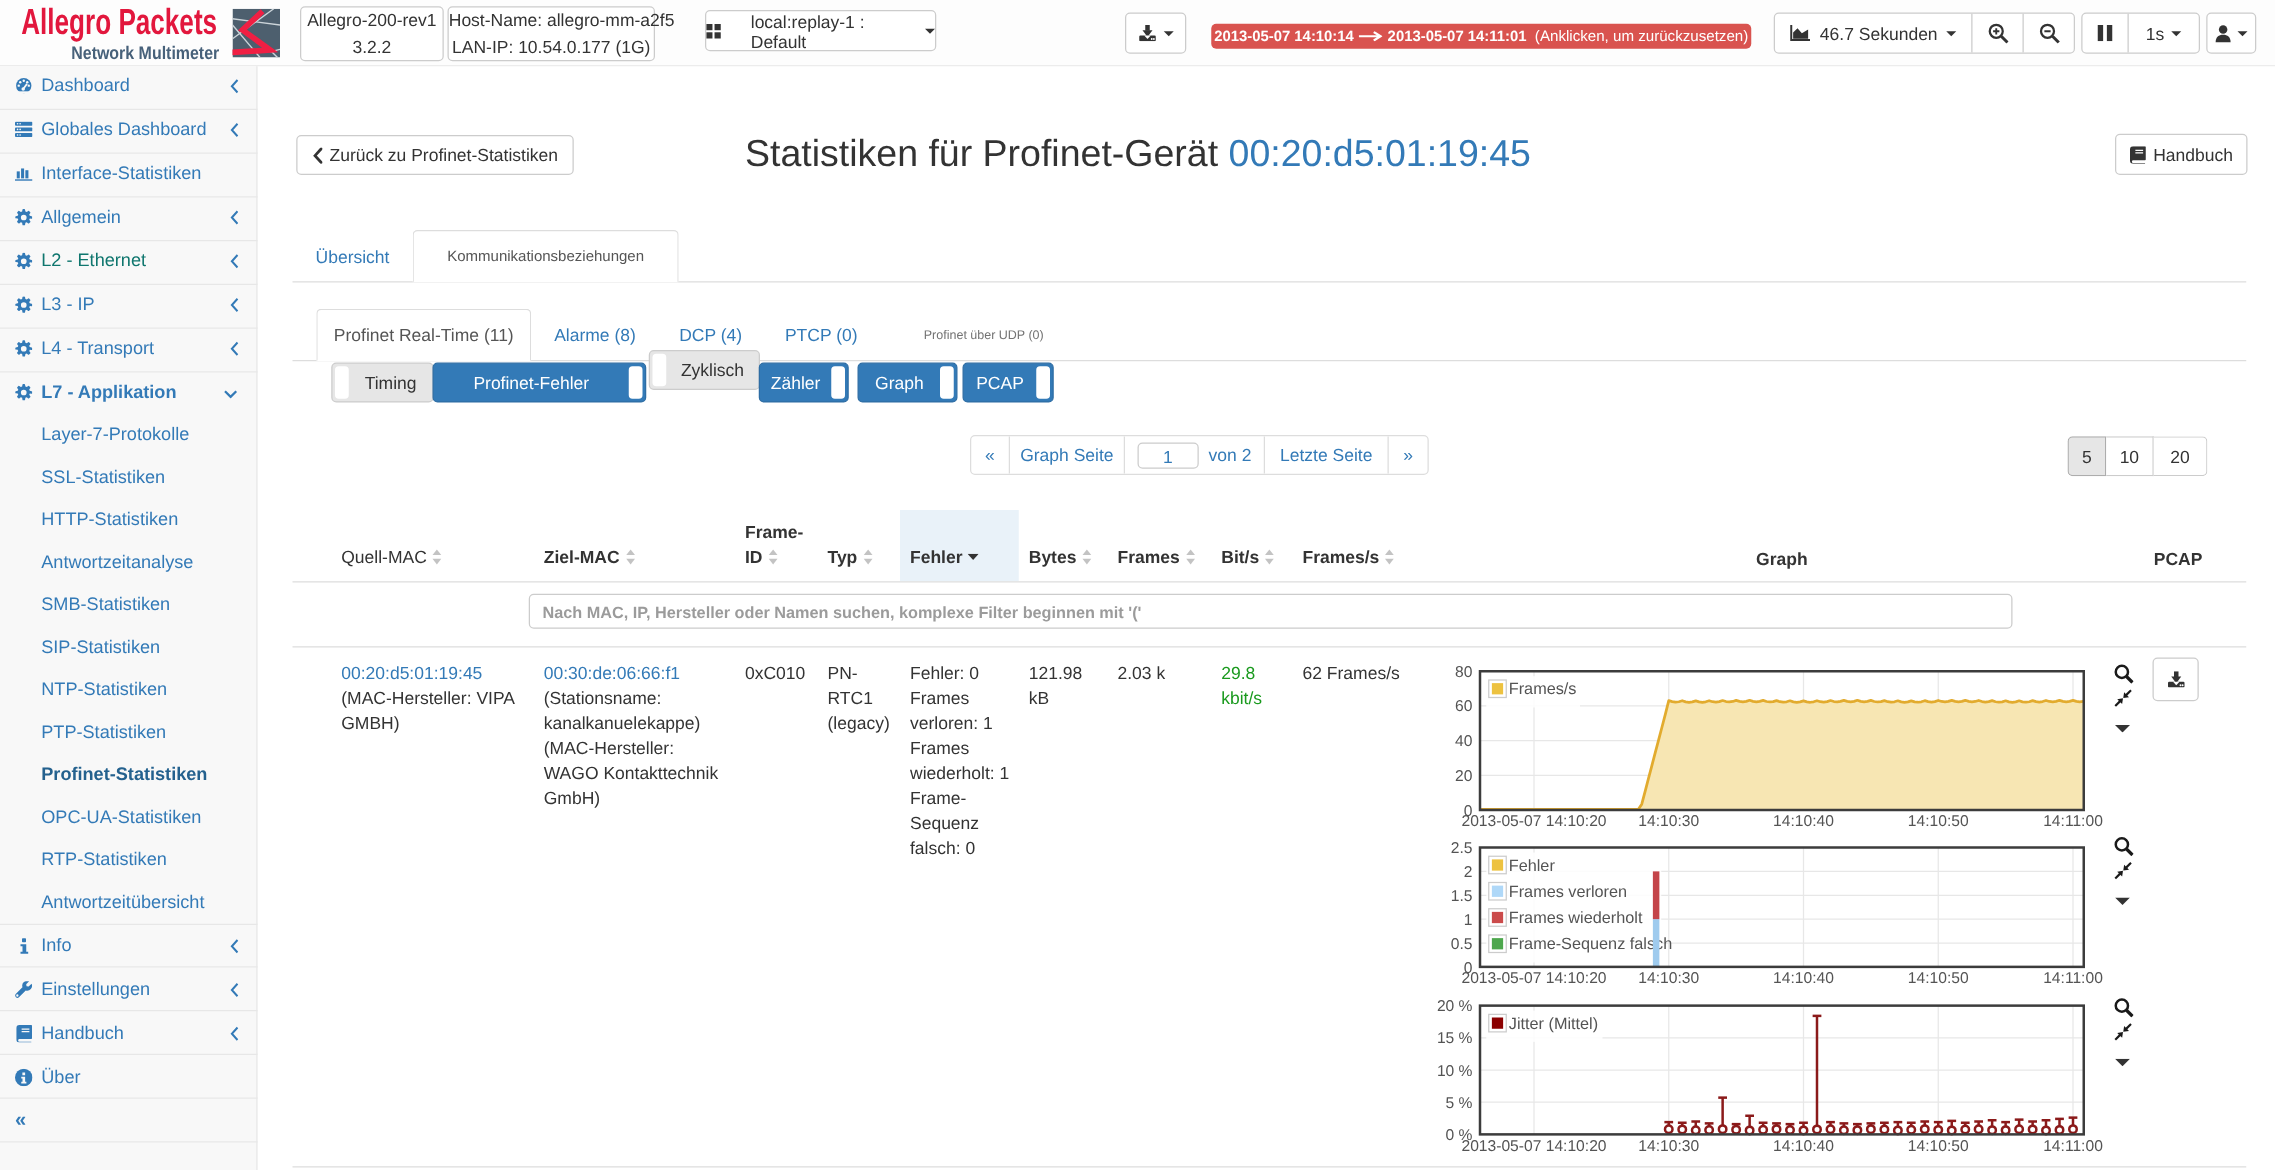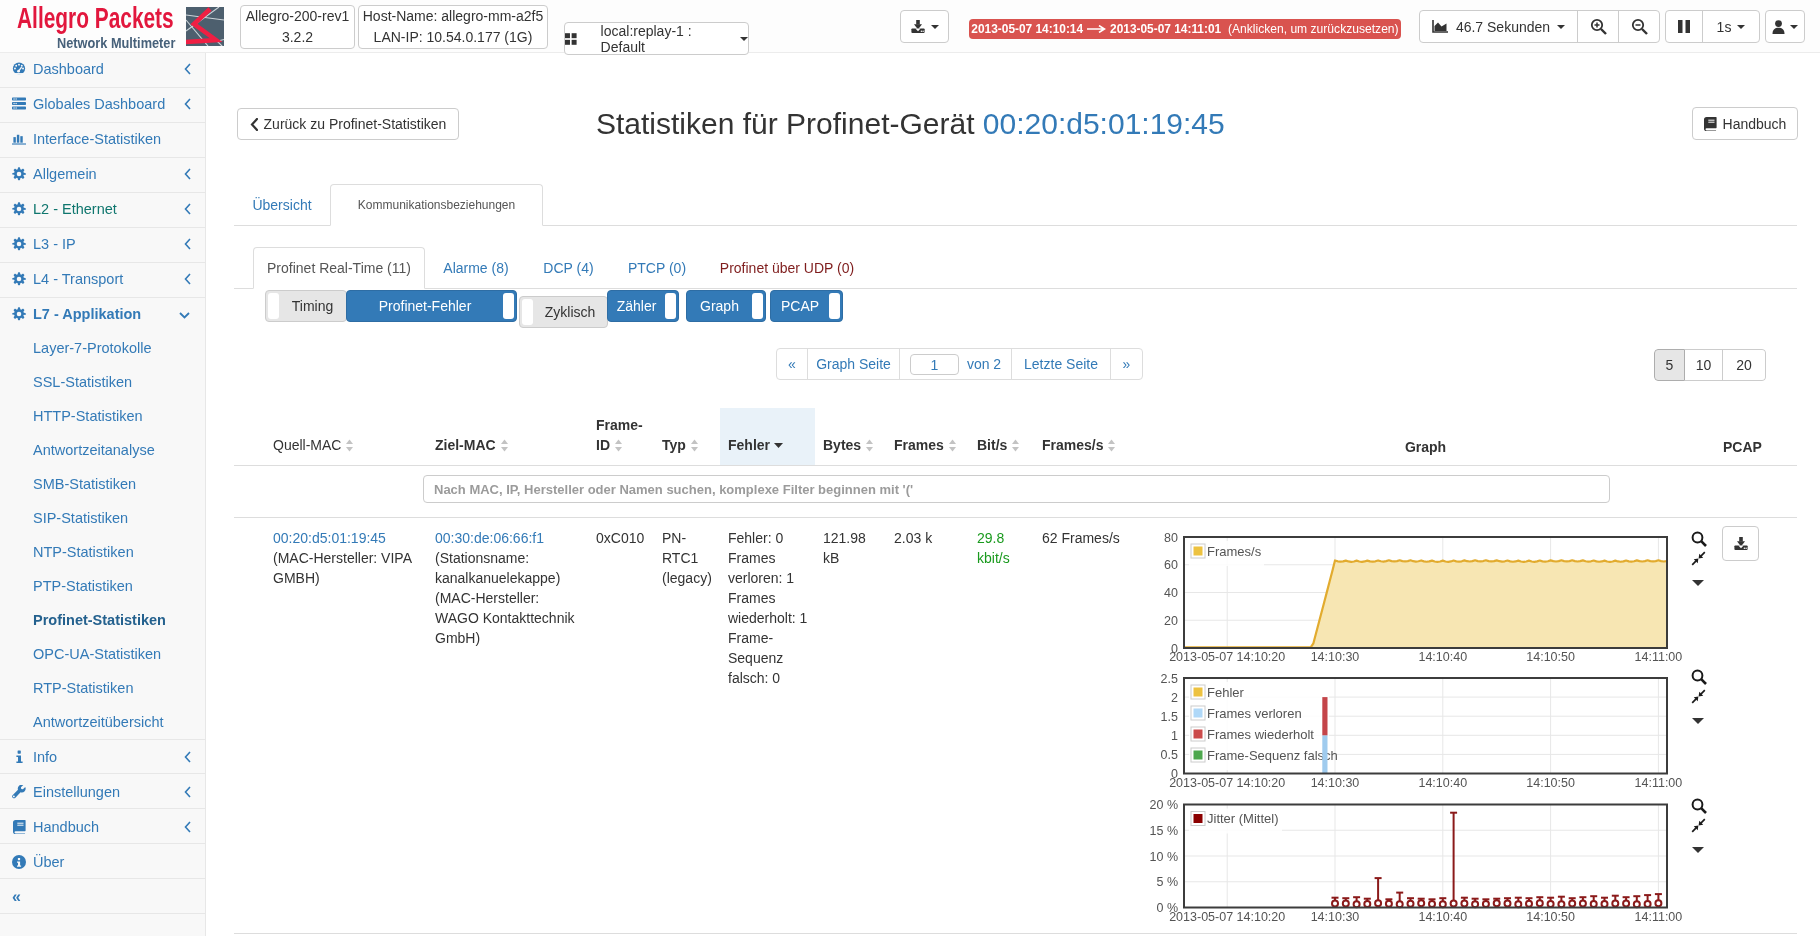--- a/index.html
+++ b/index.html
@@ -24,25 +24,25 @@
       <path d="M0 13 L22 39"></path>
       <path d="M30 33 L38 41"></path>
       <path d="M30 34.5 L38 32.5"></path>
 </g>
 <path d="M24 2 L8 17 L30 33 L-1 35" stroke="#f01f43" stroke-width="4.6" fill="none" stroke-linejoin="miter"></path>
 </svg>
 <div class="hdrbox" style="left:240px;top:5px;width:115px;height:44px">
     <div>Allegro-200-rev1</div>
     <div>3.2.2</div>
   </div>
-<div class="hdrbox" style="left:358px;top:5px;width:190px;height:44px">
+<div class="hdrbox" style="left:358px;top:5px;width:166px;height:44px">
     <div>Host-Name: allegro-mm-a2f5</div>
     <div>LAN-IP: 10.54.0.177 (1G)</div>
   </div>
-<div class="btn" style="left:564px;top:22px;width:185px;height:33px;gap:24px">
+<div class="btn" style="left:564px;top:8px;width:185px;height:33px;gap:24px">
 <svg width="14" height="14" viewBox="0 0 14 14">
       <g fill="#333">
         <rect x="0" y="0" width="6" height="6"></rect>
         <rect x="8" y="0" width="6" height="6"></rect>
         <rect x="0" y="8" width="6" height="6"></rect>
         <rect x="8" y="8" width="6" height="6"></rect>
       </g>
     </svg>
 <span>local:replay-1 : Default</span>
 <span style="width:0;height:0;border-left:4px solid transparent;border-right:4px solid transparent;border-top:4px solid #333"></span>
@@ -330,24 +330,24 @@
 <span>Handbuch</span>
   </div>
 <div class="abs" style="left:234px;top:225px;width:1563px;border-top:1px solid #ddd"></div>
 <div class="abs" style="left:242px;top:184px;width:80px;height:42px;display:flex;align-items:center;justify-content:center;color:#337ab7;font-size:14px">Übersicht</div>
 <div class="abs" style="left:330px;top:184px;width:213px;height:42px;background:#fff;border:1px solid #ddd;border-bottom:1px solid #fff;border-radius:4px 4px 0 0;display:flex;align-items:center;justify-content:center;color:#555;font-size:12px;z-index:2">Kommunikationsbeziehungen</div>
 <div class="abs" style="left:234px;top:288px;width:1563px;border-top:1px solid #ddd"></div>
 <div class="abs" style="left:253px;top:247px;width:172px;height:42px;background:#fff;border:1px solid #ddd;border-bottom:1px solid #fff;border-radius:4px 4px 0 0;display:flex;align-items:center;justify-content:center;color:#555;font-size:14px;z-index:2">Profinet Real-Time (11)</div>
 <div class="abs" style="left:436px;top:247px;width:80px;height:42px;display:flex;align-items:center;justify-content:center;color:#337ab7;font-size:14px">Alarme (8)</div>
 <div class="abs" style="left:536px;top:247px;width:65px;height:42px;display:flex;align-items:center;justify-content:center;color:#337ab7;font-size:14px">DCP (4)</div>
 <div class="abs" style="left:622px;top:247px;width:70px;height:42px;display:flex;align-items:center;justify-content:center;color:#337ab7;font-size:14px">PTCP (0)</div>
-<div class="abs" style="left:712px;top:247px;width:150px;height:42px;display:flex;align-items:center;justify-content:center;color:#7f1d1d;font-size:14px">Profinet über UDP (0)</div>
+<div class="abs" style="left:712px;top:247px;width:150px;height:42px;display:flex;align-items:center;justify-content:center;color:#737373;font-size:10px">Profinet über UDP (0)</div>
 <div class="abs" style="left:265px;top:290px;width:82px;height:32px;background:#e6e6e6;border:1px solid #ccc;border-radius:4px;color:#333;display:flex;align-items:center;justify-content:center;font-size:14px;padding-left:13px;">Timing<span style="position:absolute;top:2px;bottom:2px;left:2px; width:11px;background:#fff;border-radius:3px"></span></div>
 <div class="abs" style="left:346px;top:290px;width:171px;height:32px;background:#337ab7;border:1px solid #2e6da4;border-radius:4px;color:#fff;display:flex;align-items:center;justify-content:center;font-size:14px;padding-right:13px;">Profinet-Fehler<span style="position:absolute;top:2px;bottom:2px;right:2px; width:11px;background:#fff;border-radius:3px"></span></div>
-<div class="abs" style="left:519px;top:296px;width:89px;height:32px;background:#e6e6e6;border:1px solid #ccc;border-radius:4px;color:#333;display:flex;align-items:center;justify-content:center;font-size:14px;padding-left:13px;">Zyklisch<span style="position:absolute;top:2px;bottom:2px;left:2px; width:11px;background:#fff;border-radius:3px"></span></div>
+<div class="abs" style="left:519px;top:280px;width:89px;height:32px;background:#e6e6e6;border:1px solid #ccc;border-radius:4px;color:#333;display:flex;align-items:center;justify-content:center;font-size:14px;padding-left:13px;">Zyklisch<span style="position:absolute;top:2px;bottom:2px;left:2px; width:11px;background:#fff;border-radius:3px"></span></div>
 <div class="abs" style="left:607px;top:290px;width:72px;height:32px;background:#337ab7;border:1px solid #2e6da4;border-radius:4px;color:#fff;display:flex;align-items:center;justify-content:center;font-size:14px;padding-right:13px;">Zähler<span style="position:absolute;top:2px;bottom:2px;right:2px; width:11px;background:#fff;border-radius:3px"></span></div>
 <div class="abs" style="left:686px;top:290px;width:80px;height:32px;background:#337ab7;border:1px solid #2e6da4;border-radius:4px;color:#fff;display:flex;align-items:center;justify-content:center;font-size:14px;padding-right:13px;">Graph<span style="position:absolute;top:2px;bottom:2px;right:2px; width:11px;background:#fff;border-radius:3px"></span></div>
 <div class="abs" style="left:770px;top:290px;width:73px;height:32px;background:#337ab7;border:1px solid #2e6da4;border-radius:4px;color:#fff;display:flex;align-items:center;justify-content:center;font-size:14px;padding-right:13px;">PCAP<span style="position:absolute;top:2px;bottom:2px;right:2px; width:11px;background:#fff;border-radius:3px"></span></div>
 <div class="abs" style="left:776px;top:348px;height:32px;display:flex;border:1px solid #ddd;border-radius:4px;overflow:hidden;background:#fff">
 <div style="width:31px;display:flex;align-items:center;justify-content:center;color:#337ab7;border-right:1px solid #ddd">«</div>
 <div style="width:92px;display:flex;align-items:center;justify-content:center;color:#337ab7;border-right:1px solid #ddd">Graph Seite</div>
 <div style="width:112px;display:flex;align-items:center;justify-content:center;color:#337ab7;border-right:1px solid #ddd;gap:8px">
       <span style="display:inline-block;width:49px;height:21px;border:1px solid #ccc;border-radius:4px;text-align:center;line-height:20px;color:#337ab7">1</span>
       <span>von 2</span>
     </div>

